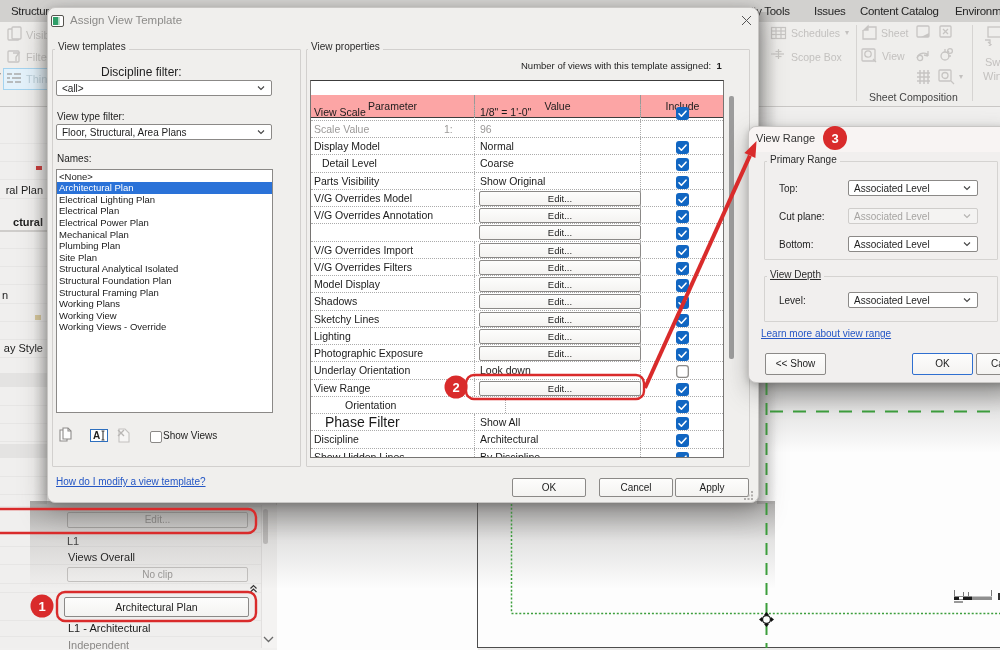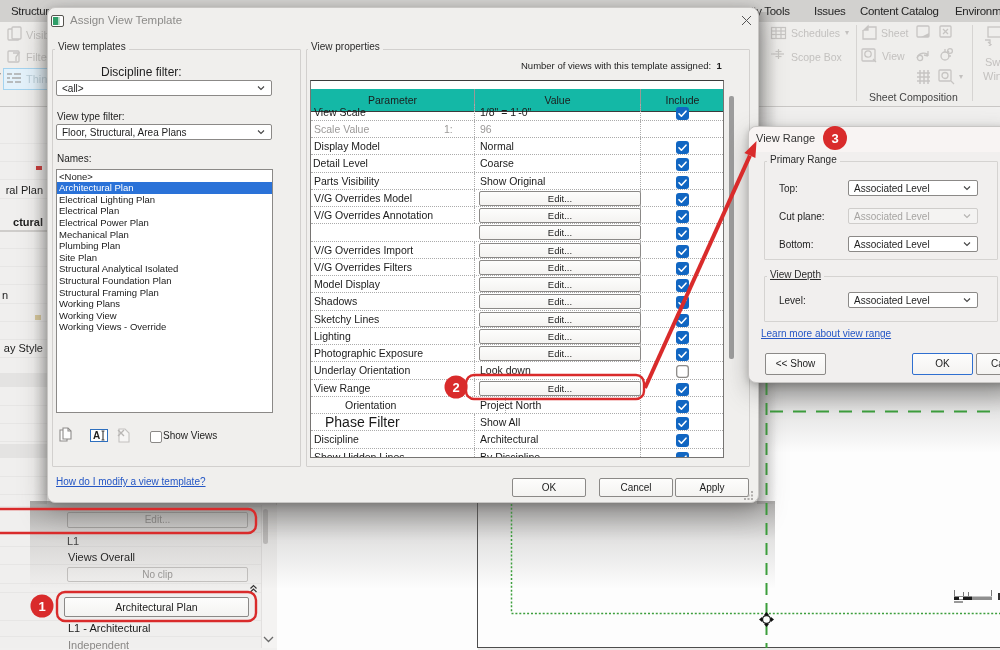--- a/index.html
+++ b/index.html
@@ -257,21 +257,21 @@
         <path d="M1 2 L7 8 M7 2 L1 8" stroke="#b8b6b4" stroke-width="1.4" fill="none"></path>
 </g>
 </svg>
     <div class="abs" style="left:150px;top:431px;width:10px;height:10px;background:#fff;border:1.2px solid #8b8987;border-radius:2px;"></div>
     <div class="txt" style="left:163px;top:430px;font-size:10px;color:#1e1e1e;">Show Views</div>
     <div class="txt" style="left:56px;top:476px;font-size:10px;color:#2456c5;text-decoration:underline;">How do I modify a view template?</div>
     <div class="gbox" style="left:306px;top:49px;width:442px;height:416px;"></div>
     <div class="grouplabel" style="left:308px;top:41px;font-size:10px;color:#2b2b2b;">View properties</div>
     <div class="txt" style="left:521px;top:60px;font-size:9.5px;color:#1e1e1e;">Number of views with this template assigned:&nbsp;&nbsp;<b>1</b></div>
     <div class="abs" style="left:310px;top:80px;width:414px;height:378px;background:#fff;border:1px solid #767472;border-top:1.5px solid #3c3c3c;overflow:hidden;box-sizing:border-box;">
-      <div class="abs" style="left:0;top:8px;width:100%;height:22.5px;background:#14b8a6;border-bottom:1.5px solid #3c3c3c;box-sizing:border-box;">
+      <div class="abs" style="left:0;top:14px;width:100%;height:22.5px;background:#fca5a5;border-bottom:1.5px solid #3c3c3c;box-sizing:border-box;">
         <div class="abs" style="left:0;top:0;width:164px;height:22.5px;border-right:1px solid #9a9896;box-sizing:border-box;text-align:center;line-height:22.5px;font-size:10.5px;color:#1c1c1c;">Parameter</div>
         <div class="abs" style="left:164px;top:0;width:166px;height:22.5px;border-right:1px solid #9a9896;box-sizing:border-box;text-align:center;line-height:22.5px;font-size:10.5px;color:#1c1c1c;">Value</div>
         <div class="abs" style="left:330px;top:0;width:83px;height:22.5px;text-align:center;line-height:22.5px;font-size:10.5px;color:#1c1c1c;">Include</div>
       </div>
       <div class="abs" style="left:0;top:22.50px;width:100%;height:17.25px;border-bottom:1px dotted #ababab;box-sizing:border-box;">
         <div class="abs" style="left:0;top:0;width:164px;height:100%;border-right:1px dotted #ababab;box-sizing:border-box;font-size:10.5px;color:#1a1a1a;line-height:17.25px;padding-left:3px;white-space:nowrap;overflow:hidden;">View Scale</div>
         <div class="abs" style="left:164px;top:0;width:166px;height:100%;border-right:1px dotted #ababab;box-sizing:border-box;font-size:10.5px;color:#1a1a1a;line-height:17.25px;padding-left:5px;white-space:nowrap;">1/8" = 1'-0"</div>
         <div class="abs" style="left:365px;top:2px;"><svg width="13" height="13" viewBox="0 0 13 13">
             <rect x="0" y="0" width="13" height="13" rx="3" fill="#1166c2"></rect>
             <path d="M3 6.8 L5.4 9.2 L10 4.2" fill="none" stroke="#fff" stroke-width="1.6" stroke-linecap="round" stroke-linejoin="round"></path>
@@ -283,21 +283,21 @@
       </div>
       <div class="abs" style="left:0;top:57.00px;width:100%;height:17.25px;border-bottom:1px dotted #ababab;box-sizing:border-box;">
         <div class="abs" style="left:0;top:0;width:164px;height:100%;border-right:1px dotted #ababab;box-sizing:border-box;font-size:10.5px;color:#1a1a1a;line-height:17.25px;padding-left:3px;white-space:nowrap;overflow:hidden;">Display Model</div>
         <div class="abs" style="left:164px;top:0;width:166px;height:100%;border-right:1px dotted #ababab;box-sizing:border-box;font-size:10.5px;color:#1a1a1a;line-height:17.25px;padding-left:5px;white-space:nowrap;">Normal</div>
         <div class="abs" style="left:365px;top:2px;"><svg width="13" height="13" viewBox="0 0 13 13">
             <rect x="0" y="0" width="13" height="13" rx="3" fill="#1166c2"></rect>
             <path d="M3 6.8 L5.4 9.2 L10 4.2" fill="none" stroke="#fff" stroke-width="1.6" stroke-linecap="round" stroke-linejoin="round"></path>
           </svg></div>
       </div>
       <div class="abs" style="left:0;top:74.25px;width:100%;height:17.25px;border-bottom:1px dotted #ababab;box-sizing:border-box;">
-        <div class="abs" style="left:0;top:0;width:164px;height:100%;border-right:1px dotted #ababab;box-sizing:border-box;font-size:10.5px;color:#1a1a1a;line-height:17.25px;padding-left:2px;white-space:nowrap;overflow:hidden;">Detail Level</div>
+        <div class="abs" style="left:0;top:0;width:164px;height:100%;border-right:1px dotted #ababab;box-sizing:border-box;font-size:10.5px;color:#1a1a1a;line-height:17.25px;padding-left:11px;white-space:nowrap;overflow:hidden;">Detail Level</div>
         <div class="abs" style="left:164px;top:0;width:166px;height:100%;border-right:1px dotted #ababab;box-sizing:border-box;font-size:10.5px;color:#1a1a1a;line-height:17.25px;padding-left:5px;white-space:nowrap;">Coarse</div>
         <div class="abs" style="left:365px;top:2px;"><svg width="13" height="13" viewBox="0 0 13 13">
             <rect x="0" y="0" width="13" height="13" rx="3" fill="#1166c2"></rect>
             <path d="M3 6.8 L5.4 9.2 L10 4.2" fill="none" stroke="#fff" stroke-width="1.6" stroke-linecap="round" stroke-linejoin="round"></path>
           </svg></div>
       </div>
       <div class="abs" style="left:0;top:91.50px;width:100%;height:17.25px;border-bottom:1px dotted #ababab;box-sizing:border-box;">
         <div class="abs" style="left:0;top:0;width:164px;height:100%;border-right:1px dotted #ababab;box-sizing:border-box;font-size:10.5px;color:#1a1a1a;line-height:17.25px;padding-left:3px;white-space:nowrap;overflow:hidden;">Parts Visibility</div>
         <div class="abs" style="left:164px;top:0;width:166px;height:100%;border-right:1px dotted #ababab;box-sizing:border-box;font-size:10.5px;color:#1a1a1a;line-height:17.25px;padding-left:5px;white-space:nowrap;">Show Original</div>
         <div class="abs" style="left:365px;top:2px;"><svg width="13" height="13" viewBox="0 0 13 13">
@@ -416,21 +416,20 @@
         <div class="abs" style="left:164px;top:0;width:166px;height:100%;border-right:1px dotted #ababab;box-sizing:border-box;">
           <div class="btn" style="left:4px;top:1px;width:160px;height:13px;line-height:13px;font-size:9.5px;">Edit...</div>
         </div>
         <div class="abs" style="left:365px;top:2px;"><svg width="13" height="13" viewBox="0 0 13 13">
             <rect x="0" y="0" width="13" height="13" rx="3" fill="#1166c2"></rect>
             <path d="M3 6.8 L5.4 9.2 L10 4.2" fill="none" stroke="#fff" stroke-width="1.6" stroke-linecap="round" stroke-linejoin="round"></path>
           </svg></div>
       </div>
       <div class="abs" style="left:0;top:315.75px;width:100%;height:17.25px;border-bottom:1px dotted #ababab;box-sizing:border-box;">
         <div class="abs" style="left:0;top:0;width:164px;height:100%;border-right:1px dotted #ababab;box-sizing:border-box;font-size:10.5px;color:#1a1a1a;line-height:17.25px;padding-left:3px;white-space:nowrap;overflow:hidden;margin-left:31px;">Orientation</div>
-        <div class="abs" style="left:164px;top:0;width:166px;height:100%;border-right:1px dotted #ababab;box-sizing:border-box;font-size:10.5px;color:#1a1a1a;line-height:17.25px;padding-left:5px;white-space:nowrap;">Project North</div>
         <div class="abs" style="left:365px;top:2px;"><svg width="13" height="13" viewBox="0 0 13 13">
             <rect x="0" y="0" width="13" height="13" rx="3" fill="#1166c2"></rect>
             <path d="M3 6.8 L5.4 9.2 L10 4.2" fill="none" stroke="#fff" stroke-width="1.6" stroke-linecap="round" stroke-linejoin="round"></path>
           </svg></div>
       </div>
       <div class="abs" style="left:0;top:333.00px;width:100%;height:17.25px;border-bottom:1px dotted #ababab;box-sizing:border-box;">
         <div class="abs" style="left:0;top:0;width:164px;height:100%;border-right:1px dotted #ababab;box-sizing:border-box;font-size:14px;color:#1a1a1a;line-height:17.25px;padding-left:14px;white-space:nowrap;overflow:hidden;">Phase Filter</div>
         <div class="abs" style="left:164px;top:0;width:166px;height:100%;border-right:1px dotted #ababab;box-sizing:border-box;font-size:10.5px;color:#1a1a1a;line-height:17.25px;padding-left:5px;white-space:nowrap;">Show All</div>
         <div class="abs" style="left:365px;top:2px;"><svg width="13" height="13" viewBox="0 0 13 13">
             <rect x="0" y="0" width="13" height="13" rx="3" fill="#1166c2"></rect>

